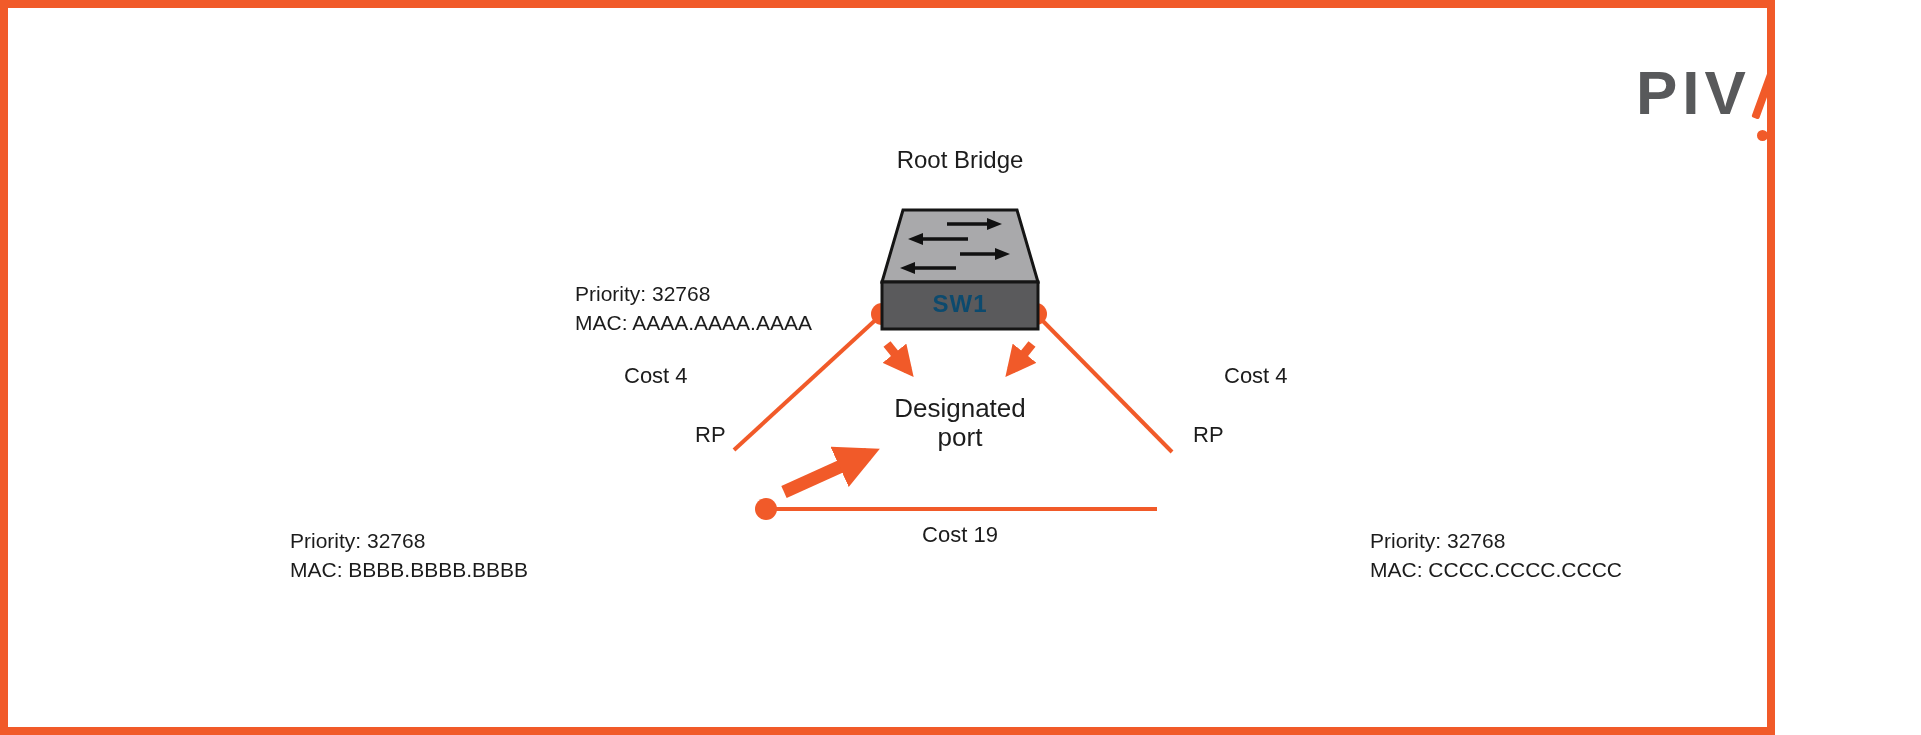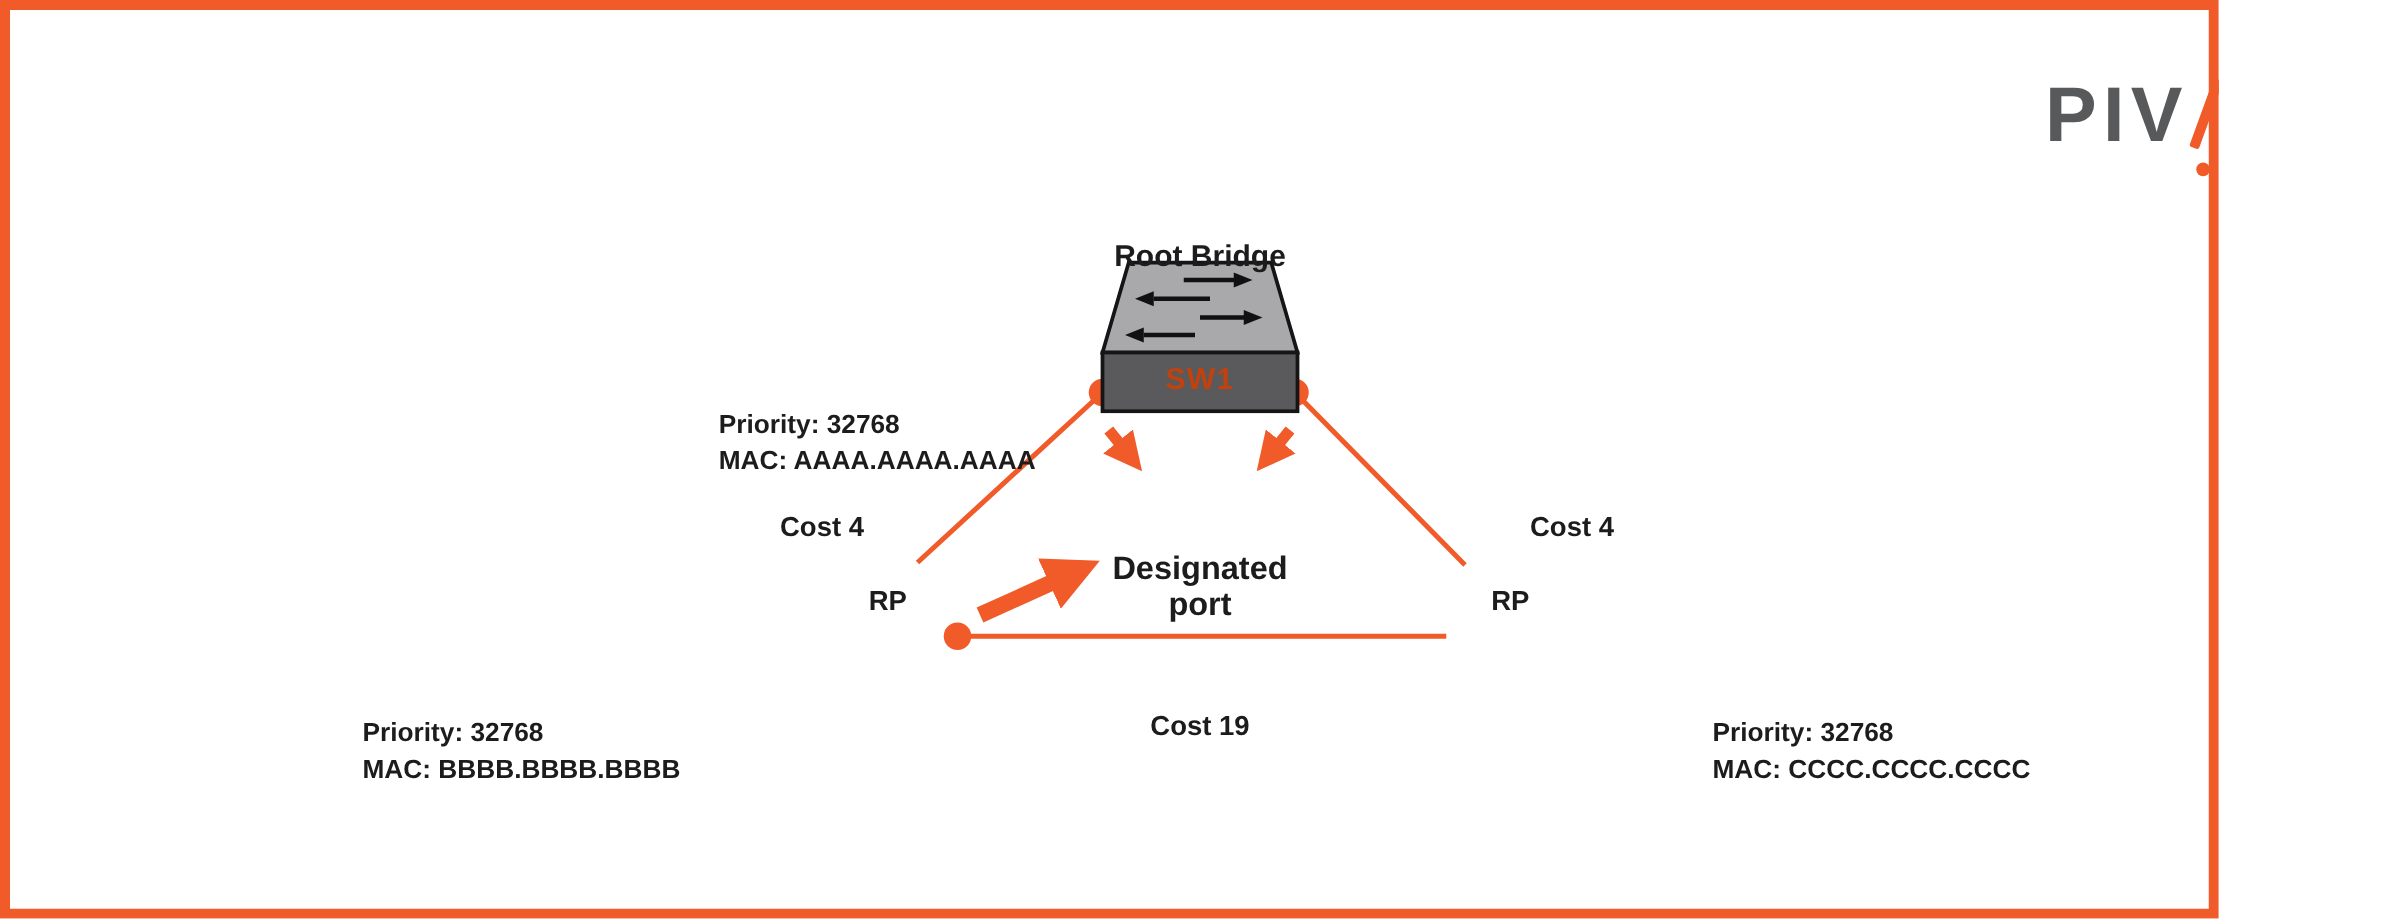--- a/index.html
+++ b/index.html
@@ -43,25 +43,25 @@
   .port-dot{fill:var(--accent);}
   .ah-fill{fill:var(--accent);}
   
   .switch{position:absolute;width:160px;height:123px;z-index:3;}
   .face-top{fill:var(--switch-top);stroke:var(--outline);stroke-width:3;}
   .face-front{fill:var(--switch-front);stroke:var(--outline);stroke-width:3;}
   .tarrows line{stroke:#111111;stroke-width:3.5;}
   .tb{fill:#111111;}
   .switch-label{
     position:absolute;left:0;right:0;top:82px;
-    text-align:center;color:#c2410c;
+    text-align:center;color:#0c4a6e;
     font-size:24px;font-weight:bold;letter-spacing:1px;
   }
   
-  .lbl{position:absolute;font-weight:bold;color:var(--text);z-index:4;margin-top:46px;}
+  .lbl{position:absolute;font-weight:normal;color:var(--text);z-index:4;}
   .title-lbl{font-size:24px;text-align:center;width:200px;}
   .info-lbl{font-size:21px;line-height:29px;white-space:nowrap;}
   .cost-lbl{font-size:22px;}
   .rp-lbl{font-size:22px;}
   .desig-lbl{font-size:26px;line-height:29px;text-align:center;width:154px;}
 </style>
 </head>
 <body>
 
 <div class="canvas">

